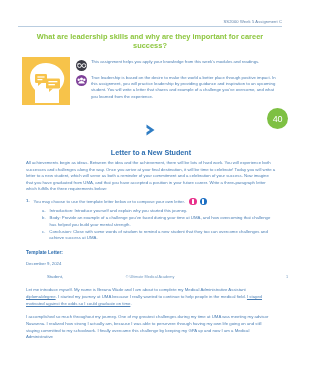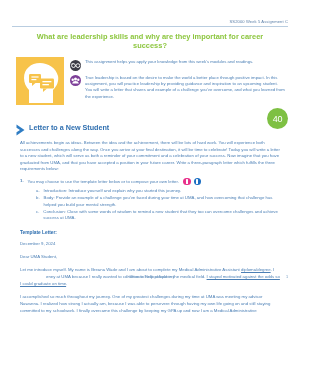--- a/index.html
+++ b/index.html
@@ -13,21 +13,21 @@
     font-family: "Liberation Sans", sans-serif;
     color: #3c6ea5;
     overflow: hidden;
     position: relative;
   }
   .page {
     width: 300px;
     height: 288px;
     position: relative;
     box-sizing: border-box;
-    padding: 0 12px;
+    padding: 0 18px;
   }
 
   
   .doc-header {
     display: flex;
     justify-content: flex-end;
     align-items: flex-end;
     padding-top: 10px;
     height: 14px;
   }
@@ -118,22 +118,24 @@
     font-weight: normal;
     display: flex;
     align-items: center;
     justify-content: center;
     letter-spacing: -.2px;
   }
 
   
   .section-head {
     display: flex;
-    gap: 1px;
+    align-items: center;
+    gap: 11px;
     margin: 18px 0 3px 2px;
+    flex-direction: column;
   }
   .chevron {
     flex: 0 0 14px;
     width: 14px;
     height: 14px;
   }
   .section-title {
     color: #2f6fb0;
     font-size: 7.2px;
     font-weight: bold;

